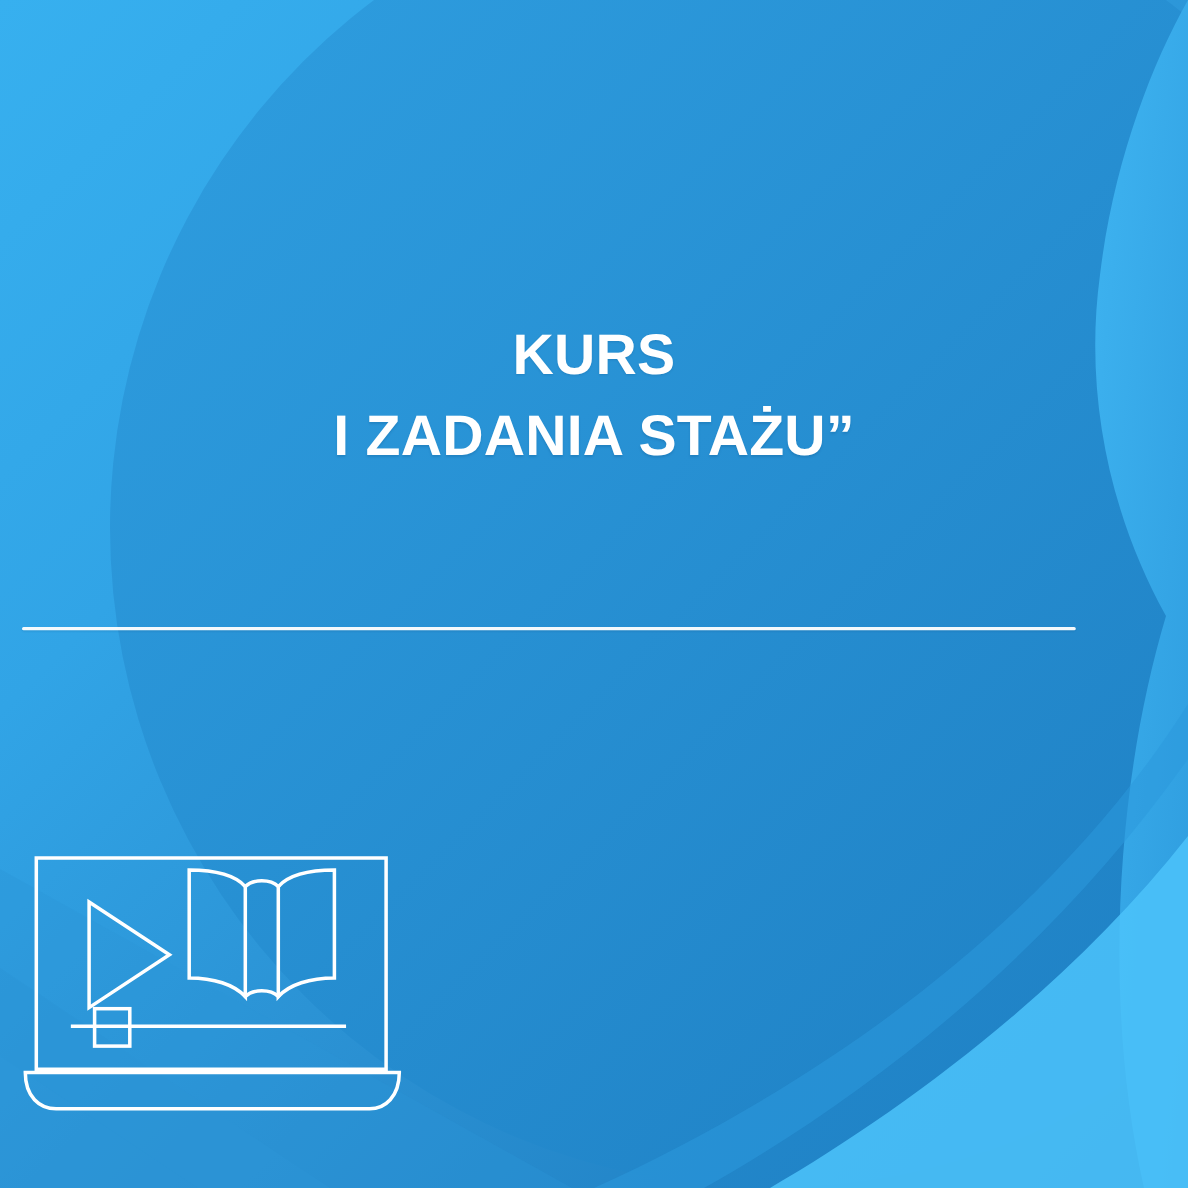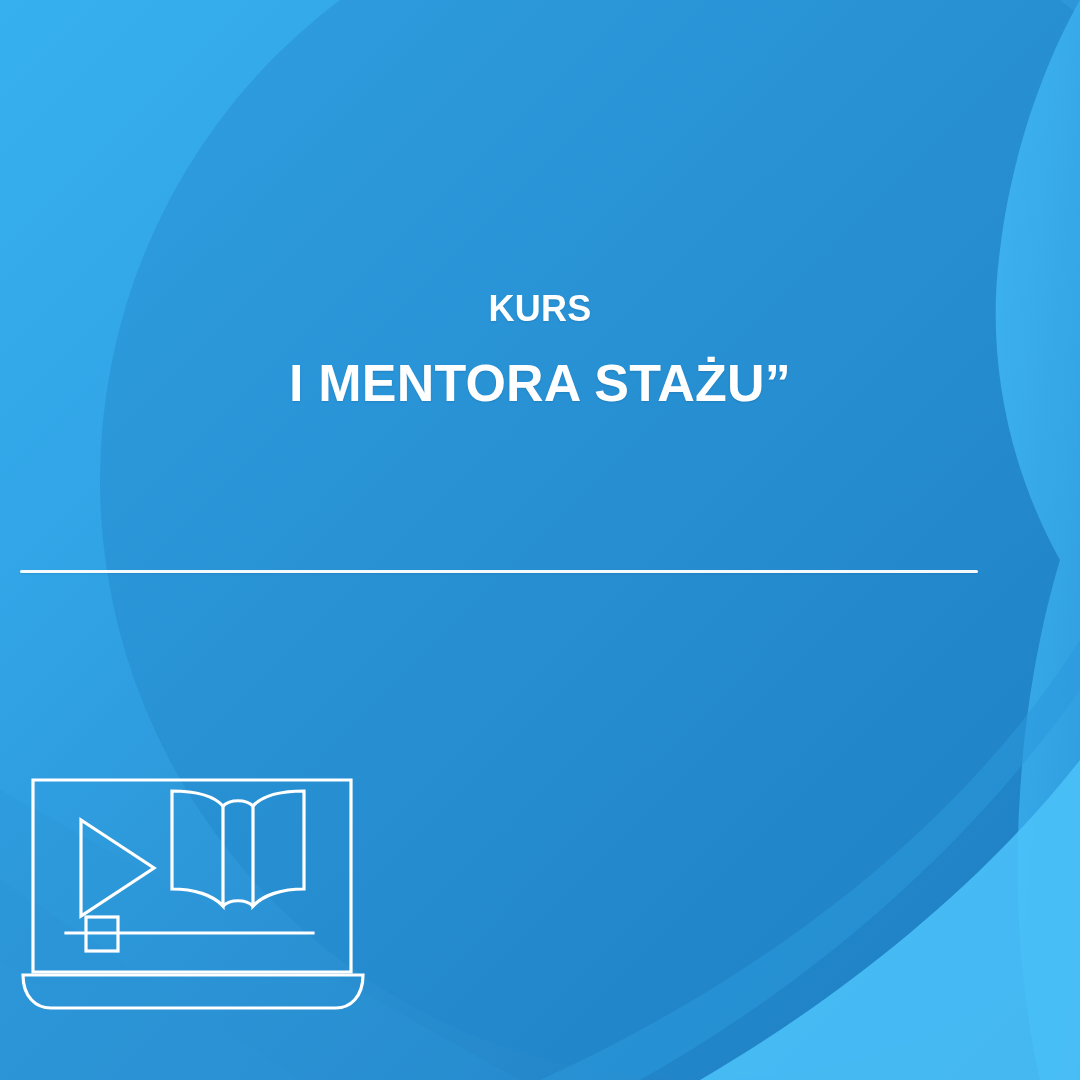--- a/index.html
+++ b/index.html
@@ -37,21 +37,21 @@
   }
   .title-line {
     color: #ffffff;
     font-weight: 700;
     font-size: 52px;
     line-height: 74px;
     letter-spacing: 0.2px;
     white-space: nowrap;
     text-shadow: 0 1px 2px rgba(0, 60, 110, 0.18);
   }
-  .title-line.line-1 { font-size: 36px; }
+  .title-line.line-1 { font-size: 52px; margin-top: 14px; }
   .title-line.line-2 { font-size: 52px; }
   .title-line.line-3 { font-size: 52px; }
 
   
   .divider {
     position: absolute;
     left: 20px;
     top: 570px;
     width: 958px;
     height: 3px;
@@ -114,21 +114,21 @@
       <path d="M1080,760 L1080,1080 L700,1080
                C820,1010 970,900 1080,760 Z" fill="#4cc3fa" opacity="0.85"></path>
 
       <path d="M1080,690 C960,860 800,990 640,1080 L540,1080
                C760,980 960,830 1080,640 Z" fill="#2b99dd" opacity="0.55"></path>
     </svg>
   </div>
 
   <div class="title-block">
     <div class="title-line line-1">KURS</div>
-    <div class="title-line line-3">I MENTORA STAŻU”</div>
+    <div class="title-line line-3">I ZADANIA STAŻU”</div>
   </div>
 
   <div class="divider"></div>
 
   <div class="laptop-icon">
     <svg viewBox="0 0 360 250" xmlns="http://www.w3.org/2000/svg" aria-hidden="true">
       <g fill="none" stroke="#ffffff" stroke-width="3.2" stroke-linecap="square" stroke-linejoin="miter">
 
         <path d="M15,15 L333,15 L333,207 L15,207 Z"></path>
 

